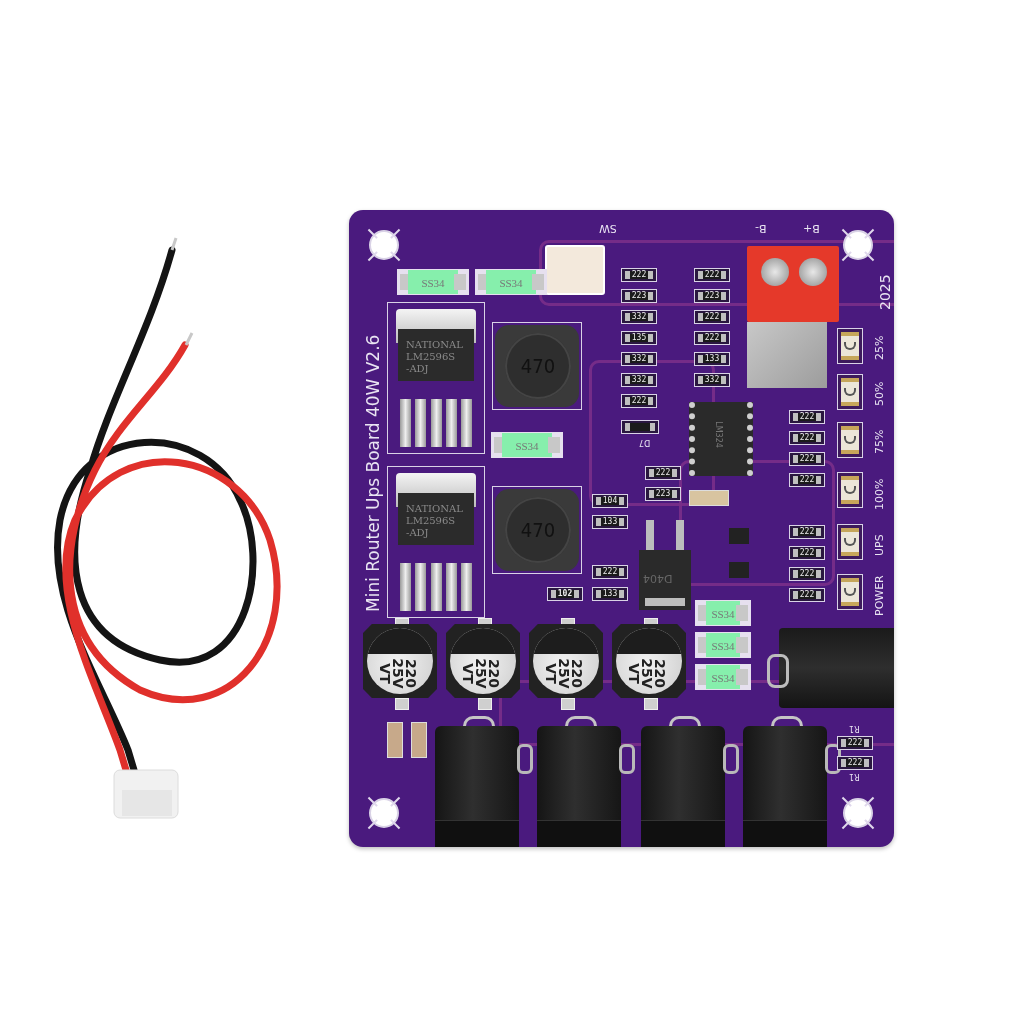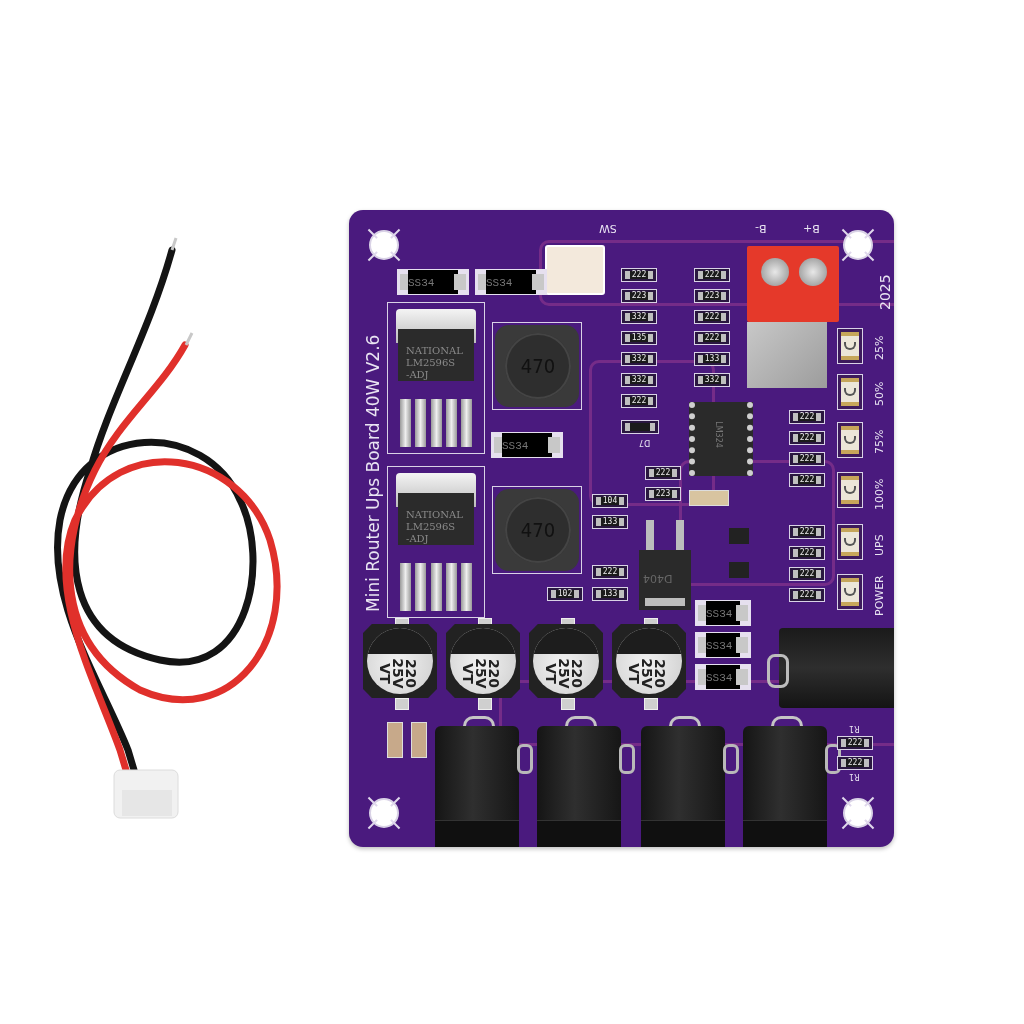--- a/index.html
+++ b/index.html
@@ -13,25 +13,25 @@
   .mhole::before, .mhole::after { content:""; position:absolute; left:50%; top:50%; width:44px; height:2px; background:#e0d8ec; }
   .mhole::before { transform:translate(-50%,-50%) rotate(45deg); }
   .mhole::after { transform:translate(-50%,-50%) rotate(-45deg); }
   .mhole .inner { position:absolute; inset:3px; border-radius:50%; background:#fff; z-index:1; }
   
   .res { position:absolute; width:36px; height:14px; border:1px solid #d9d2e6; background:#2a1740; box-sizing:border-box; padding:1px; }
   .res .body { position:absolute; left:3px; right:3px; top:2px; bottom:2px; background:#1b1b1b; border-left:5px solid #bfbfbf; border-right:5px solid #bfbfbf; color:#eee; font-size:8px; line-height:8px; text-align:center; font-family:"DejaVu Sans Mono", monospace; }
   
   .diode { position:absolute; width:72px; height:26px; background:#e6e0ef; box-sizing:border-box; border:1px solid #e6e0ef; }
   .diode .pad { position:absolute; top:4px; width:12px; height:16px; background:#c8c8c8; }
-  .diode .pkg { position:absolute; left:10px; right:10px; top:0; bottom:0; background:#000000; color:#777; font-size:11px; text-align:left; line-height:26px; font-family:Liberation Mono, monospace; }
+  .diode .pkg { position:absolute; left:10px; right:10px; top:0; bottom:0; background:#86efac; color:#777; font-size:11px; text-align:center; line-height:26px; font-family:Liberation Serif, serif; }
   
   .reg { position:absolute; width:98px; height:152px; border:1px solid #d9d2e6; box-sizing:border-box; }
   .reg .tab { position:absolute; left:8px; right:8px; top:6px; height:34px; background:linear-gradient(#f4f4f4,#bdbdbd); border-radius:4px 4px 0 0; }
-  .reg .pkg { position:absolute; left:10px; right:10px; top:26px; height:52px; background:#2b2b2b; color:#8a8a8a; font-size:10px; line-height:12px; padding:16px 0 0 8px; box-sizing:border-box; font-family:"DejaVu Serif", serif; }
+  .reg .pkg { position:absolute; left:10px; right:10px; top:26px; height:52px; background:#2b2b2b; color:#8a8a8a; font-size:10px; line-height:12px; padding:10px 0 0 8px; box-sizing:border-box; font-family:"DejaVu Serif", serif; }
   .reg .pins { position:absolute; left:12px; right:12px; top:96px; height:48px; display:flex; justify-content:space-between; }
   .reg .pins i { width:11px; height:48px; background:linear-gradient(90deg,#9a9a9a,#eeeeee,#9a9a9a); display:block; }
   
   .ind { position:absolute; width:90px; height:88px; border:1px solid #d9d2e6; box-sizing:border-box; }
   .ind .sq { position:absolute; left:2px; top:2px; right:2px; bottom:2px; background:#3a3a3a; border-radius:14px; }
   .ind .circ { position:absolute; left:12px; top:10px; width:66px; height:66px; border-radius:50%; background:#2e2e2e; box-shadow: inset 0 0 0 2px #444; color:#111; font-size:20px; text-align:center; line-height:66px; font-family:"DejaVu Sans Condensed","DejaVu Sans", sans-serif; }
   
   .cap { position:absolute; width:74px; height:74px; background:#222; clip-path: polygon(12% 0,88% 0,100% 12%,100% 88%,88% 100%,12% 100%,0 88%,0 12%); }
   .cap .can { position:absolute; left:4px; top:4px; width:66px; height:66px; border-radius:50%; background:radial-gradient(circle at 45% 55%, #f3f3f3, #c9c9c9); overflow:hidden; }
   .cap .can::before { content:""; position:absolute; left:0; right:0; top:0; height:26px; background:#1d1d1d; }
@@ -261,21 +261,21 @@
     </div>
   <div class="res" style="left:243px;top:284px;">
       <div class="body">104</div>
     </div>
   <div class="res" style="left:243px;top:305px;">
       <div class="body">133</div>
     </div>
   <div class="res" style="left:243px;top:355px;">
       <div class="body">222</div>
     </div>
-  <div class="res" style="left:198px;top:377px;">
+  <div class="res" style="left:198px;top:377px;font-weight:bold;">
       <div class="body">102</div>
     </div>
   <div class="res" style="left:243px;top:377px;">
       <div class="body">133</div>
     </div>
   <div class="abs" style="left:340px;top:280px;width:38px;height:14px;background:#d8c4a0;border:1px solid #ddd;"></div>
 
   <div class="abs" style="left:290px;top:340px;width:52px;height:60px;background:#2a2a2a;">
     <div class="silk" style="left:4px;top:22px;font-size:11px;color:#666;transform:rotate(180deg);">D404</div>
     <div class="abs" style="left:6px;bottom:4px;width:40px;height:8px;background:#bdbdbd;"></div>

